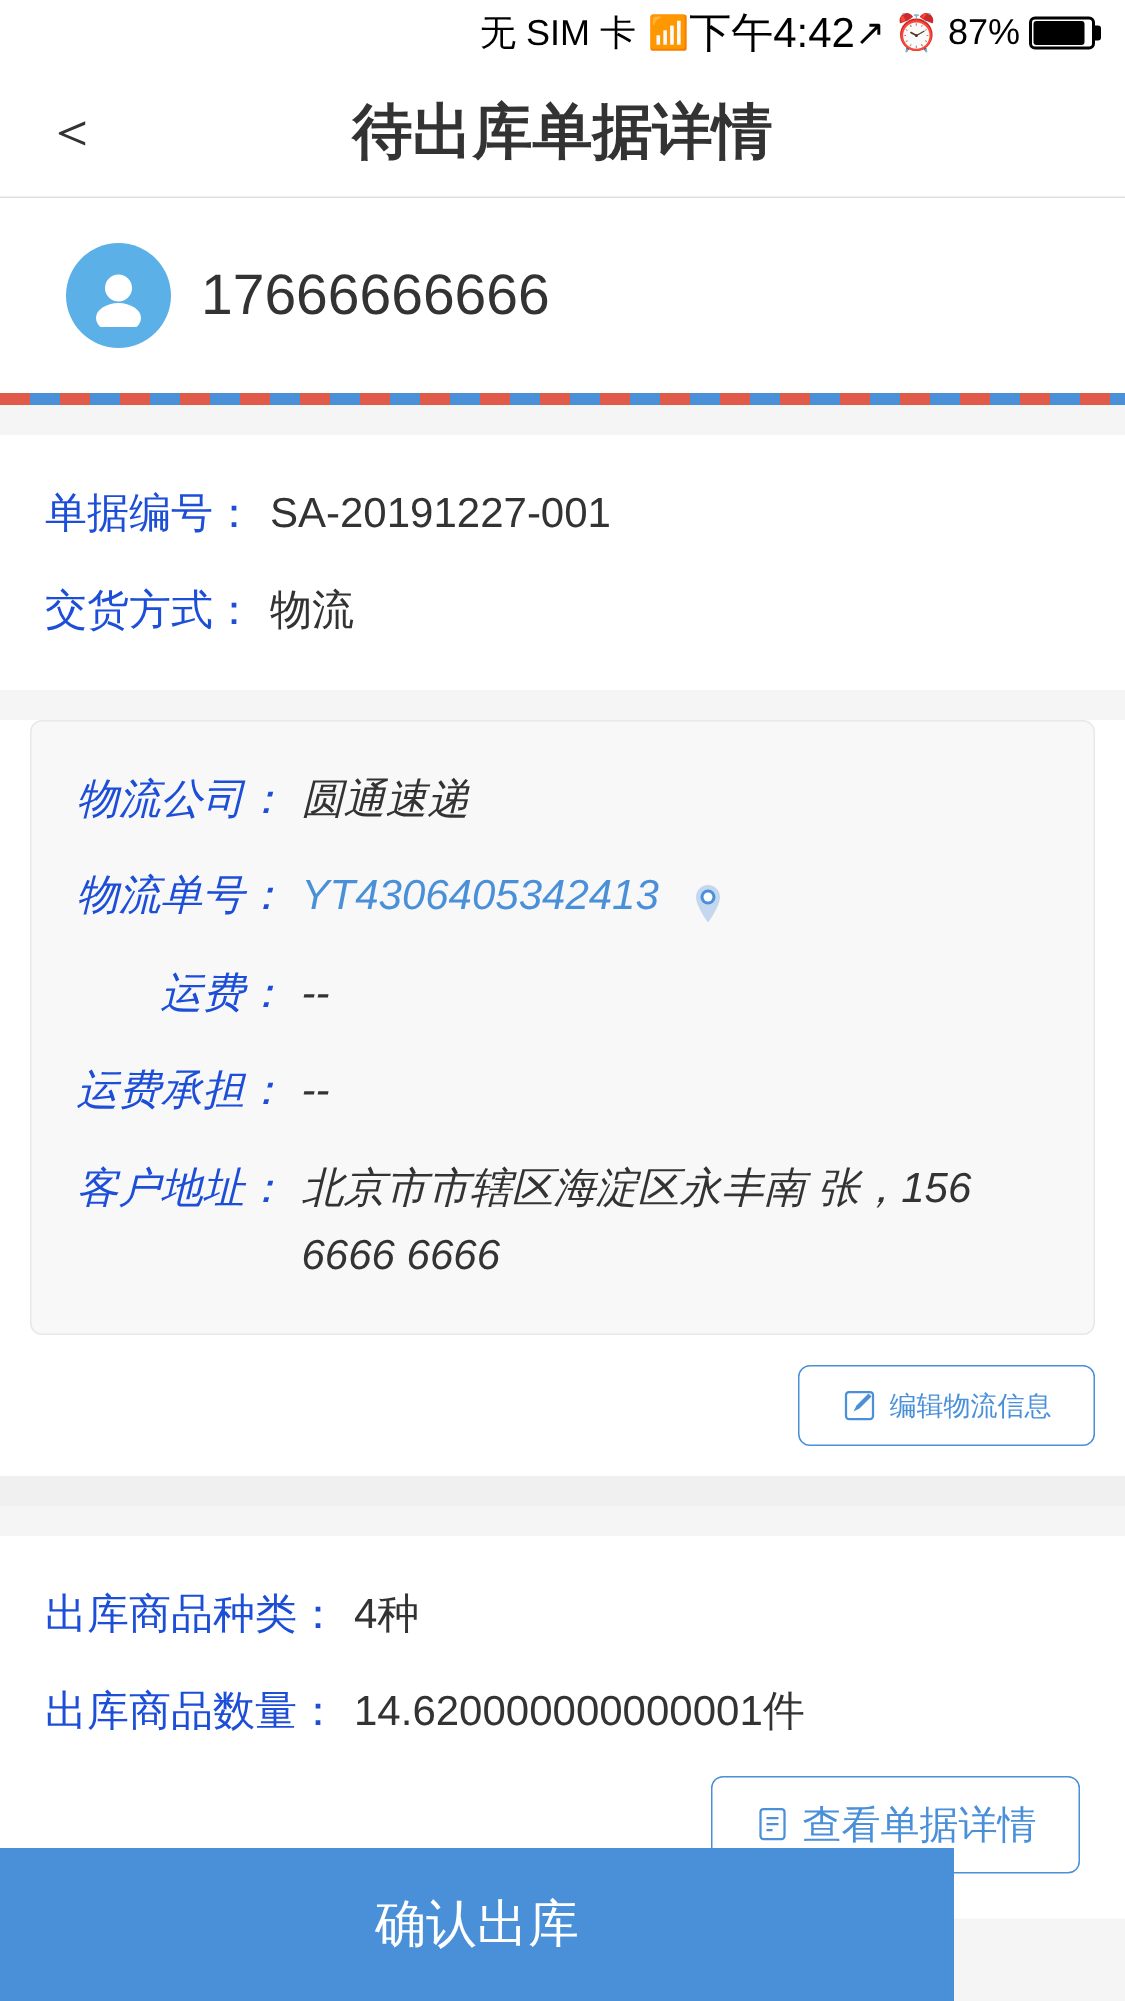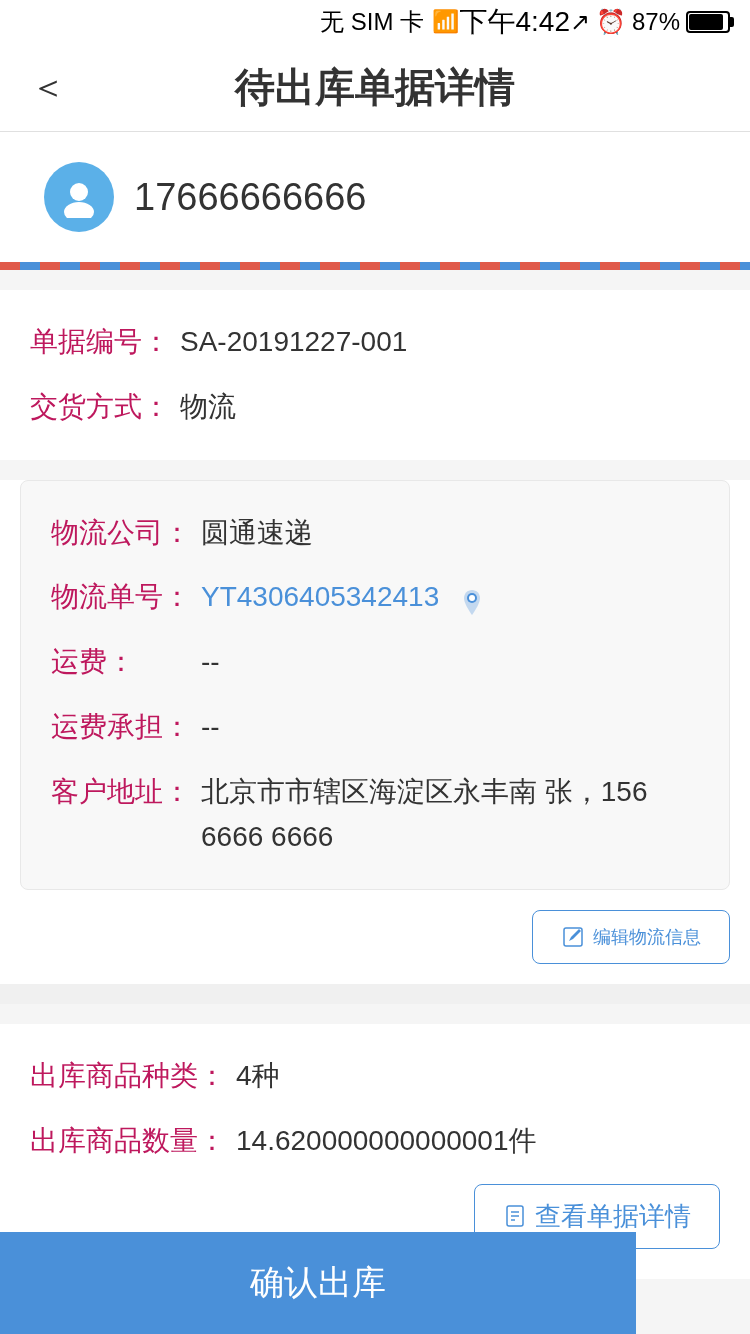--- a/index.html
+++ b/index.html
@@ -108,22 +108,23 @@
     }
     .info-row {
       display: flex;
       align-items: flex-start;
       margin-bottom: 20px;
       font-size: 28px;
       line-height: 1.6;
     }
     .info-row:last-child { margin-bottom: 0; }
     .info-label {
-      color: #be185d;
+      color: #1d4ed8;
       min-width: 140px;
+      text-align: right;
       flex-shrink: 0;
     }
     .info-value {
       color: #333;
       flex: 1;
       padding-left: 10px;
     }
     .info-value.blue { color: #4a90d9; }
     .info-value .location-icon {
       display: inline-block;
@@ -132,20 +133,21 @@
       vertical-align: middle;
     }
 
     
     .gray-card {
       background: #f8f8f8;
       border: 1px solid #e8e8e8;
       border-radius: 8px;
       margin: 20px 0 0 0;
       padding: 30px 30px;
+      font-style: italic;
     }
 
     
     .edit-btn-row {
       display: flex;
       justify-content: flex-end;
       margin-top: 20px;
     }
     .edit-btn {
       border: 1px solid #4a90d9;

